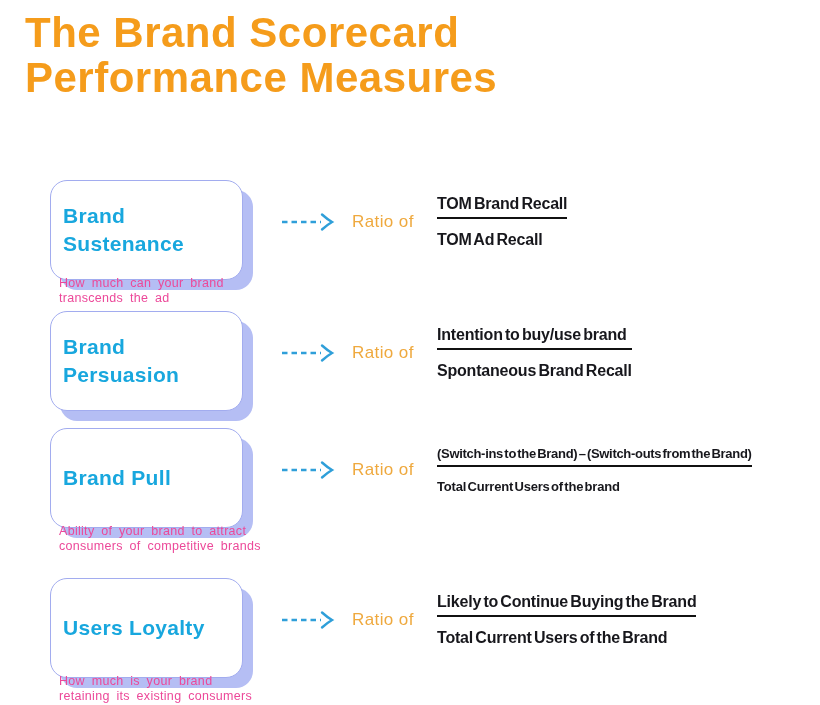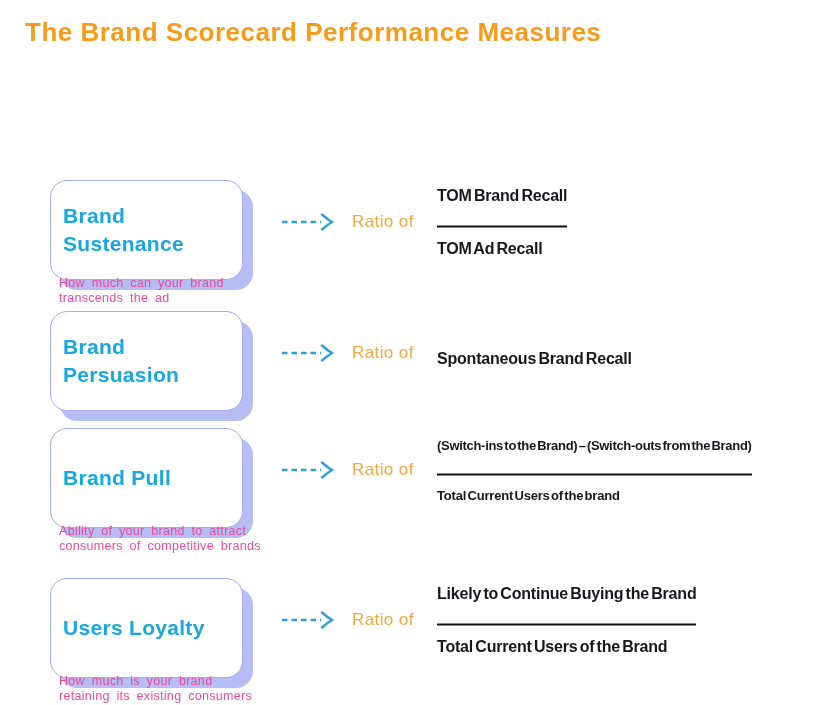--- a/index.html
+++ b/index.html
@@ -9,21 +9,21 @@
     font-family: "Liberation Sans", sans-serif;
     overflow: hidden;
     position: relative;
   }
   .canvas { position: absolute; top: 0; left: 0; width: 820px; height: 705px; }
 
   .page-title {
     position: absolute;
     left: 25px; top: 10px;
     width: 650px;
-    font-size: 26px;
+    font-size: 42px;
     font-weight: bold;
     letter-spacing: 0.5px;
     line-height: 45px;
     color: #F59C1B;
   }
 
   .row { position: absolute; left: 0; width: 820px; height: 84px; }
   .row-1 { top: 180px; }
   .row-2 { top: 311px; }
   .row-3 { top: 428px; }
@@ -81,21 +81,21 @@
     left: 437px; top: 50%;
     transform: translateY(-50%);
     display: inline-block;
     color: #17171C;
     font-weight: bold;
     letter-spacing: -0.2px;
     word-spacing: -2px;
   }
   .formula .numerator {
     font-size: 16px;
-    padding-bottom: 21px;
+    padding-bottom: 4px;
     border-bottom: 2px solid #111111;
     white-space: nowrap;
   }
   .formula .denominator {
     font-size: 16px;
     padding-top: 12px;
     white-space: nowrap;
   }
   .row-3 .formula .numerator {
     font-size: 13px;
@@ -129,20 +129,21 @@
   <div class="row row-2">
     <div class="card">
       <div class="card-title">Brand Persuasion</div>
     </div>
     <svg class="arrow" viewBox="0 0 54 22">
       <line x1="1" y1="11" x2="40" y2="11" stroke="#2F9FD9" stroke-width="2.4" stroke-dasharray="5.5 4"></line>
       <path d="M41 3.5 Q46 8 51 11 Q46 14 41 18.5" fill="none" stroke="#2F9FD9" stroke-width="2.4" stroke-linecap="round"></path>
     </svg>
     <div class="ratio-label">Ratio of</div>
     <div class="formula">
+      <div class="numerator">Intention to buy/use brand</div>
       <div class="denominator">Spontaneous Brand Recall</div>
     </div>
   </div>
 
   <div class="row row-3">
     <div class="card">
       <div class="card-title">Brand Pull</div>
     </div>
     <div class="card-desc">Ability of your brand to attract consumers of competitive brands</div>
     <svg class="arrow" viewBox="0 0 54 22">

